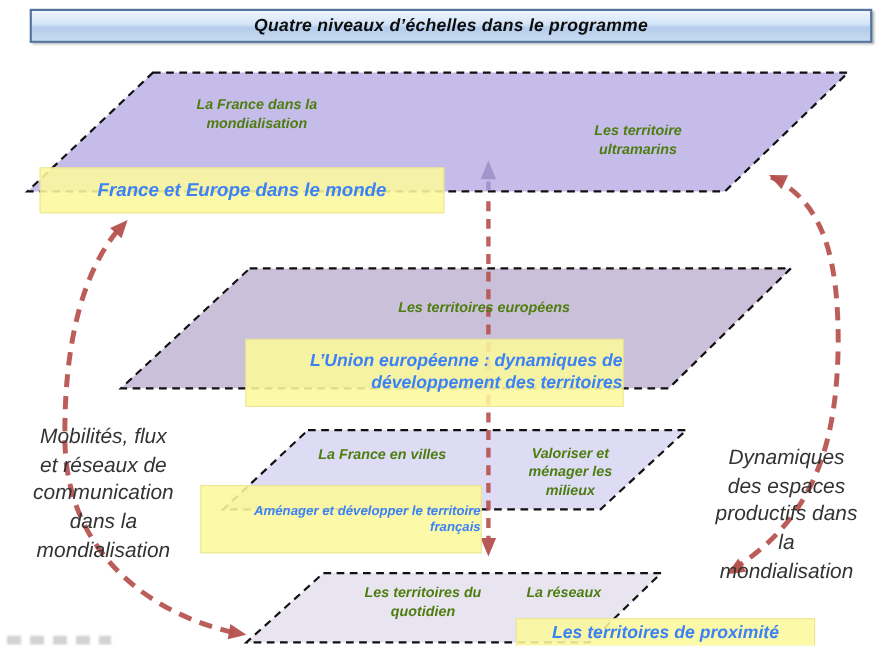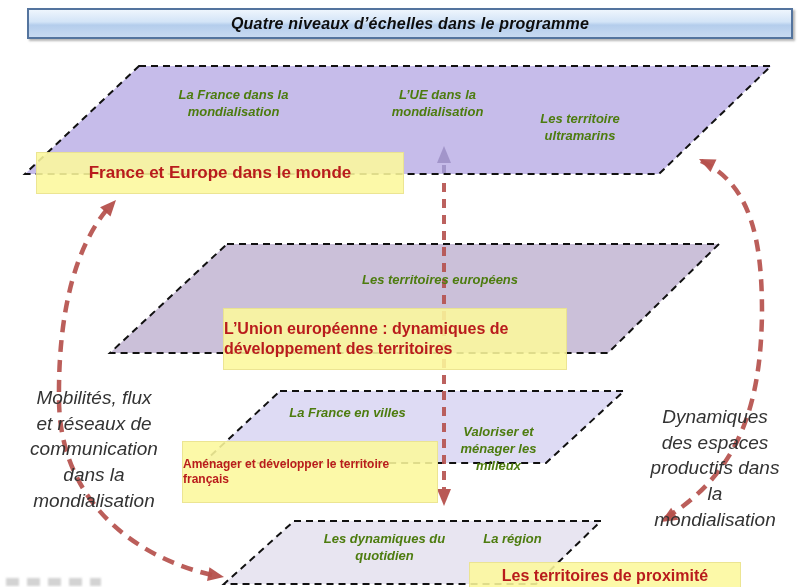--- a/index.html
+++ b/index.html
@@ -25,31 +25,31 @@
   
   .theme {
     position:absolute; font-size:13px; font-weight:bold; font-style:italic;
     color:#4d7c0f; text-align:center; line-height:1.3;
   }
   .theme-1a { left:156px; top:87px;  width:155px; }
   .theme-1b { left:360px; top:87px;  width:155px; }
   .theme-1c { left:520px; top:111px; width:120px; }
   .theme-2a { left:330px; top:272px; width:220px;text-align:center; }
   .theme-3a { left:265px; top:405px; width:165px; }
-  .theme-3b { left:446px; top:404px; width:105px;margin-top:20px; }
+  .theme-3b { left:466px; top:404px; width:105px; }
   .theme-4a { left:312px; top:531px; width:145px; }
   .theme-4b { left:470px; top:531px; width:85px;  }
 
   
   .hl {
     position:absolute; background:rgba(252,248,156,0.88);
     border:1px solid rgba(222,214,130,0.55);
     display:flex; align-items:center; justify-content:center;
-    text-align:left; font-weight:bold; 
-    color:#b91c1c; line-height:1.22;
+    text-align:right; font-weight:bold; font-style:italic;
+    color:#3b82f6; line-height:1.22;
   }
   .hl-1 { left:36px;  top:152px; width:366px; height:40px; font-size:17px; }
   .hl-2 { left:195px; top:308px; width:342px; height:60px; font-size:16px;margin-left:28px; }
   .hl-3 { left:182px; top:441px; width:254px; height:60px; font-size:12px; }
   .hl-4 { left:469px; top:562px; width:270px; height:25px; font-size:16px; }
 
   
   .note {
     position:absolute; font-style:italic; font-size:19px; color:#333333;
     text-align:center; line-height:1.35;
@@ -114,30 +114,29 @@
       <path class="red-head" d="M0,0 L-16,-7 L-16,7 Z" transform="translate(699,159) rotate(-155)"></path>
       <path class="red-head" d="M0,0 L-16,-7 L-16,7 Z" transform="translate(661,522) rotate(149)"></path>
     </g>
   </svg>
 
   <div class="title-bar">
     <span class="title-text">Quatre niveaux d’échelles dans le programme</span>
   </div>
 
   <div class="theme theme-1a">La France dans la mondialisation</div>
-  <div class="theme theme-1b">L’UE dans la mondialisation</div>
   <div class="theme theme-1c">Les territoire ultramarins</div>
 
   <div class="theme theme-2a">Les territoires européens</div>
 
   <div class="theme theme-3a">La France en villes</div>
   <div class="theme theme-3b">Valoriser et ménager les milieux</div>
 
-  <div class="theme theme-4a">Les dynamiques du quotidien</div>
-  <div class="theme theme-4b">La région</div>
+  <div class="theme theme-4a">Les territoires du quotidien</div>
+  <div class="theme theme-4b">La réseaux</div>
 
   <div class="hl hl-1">France et Europe dans le monde</div>
   <div class="hl hl-2">L’Union européenne : dynamiques de développement des territoires</div>
   <div class="hl hl-3">Aménager et développer le territoire français</div>
   <div class="hl hl-4">Les territoires de proximité</div>
 
   <div class="note note-left">Mobilités, flux et réseaux de communication dans la mondialisation</div>
   <div class="note note-right">Dynamiques des espaces productifs dans la mondialisation</div>
 
   <div class="wm"></div>

